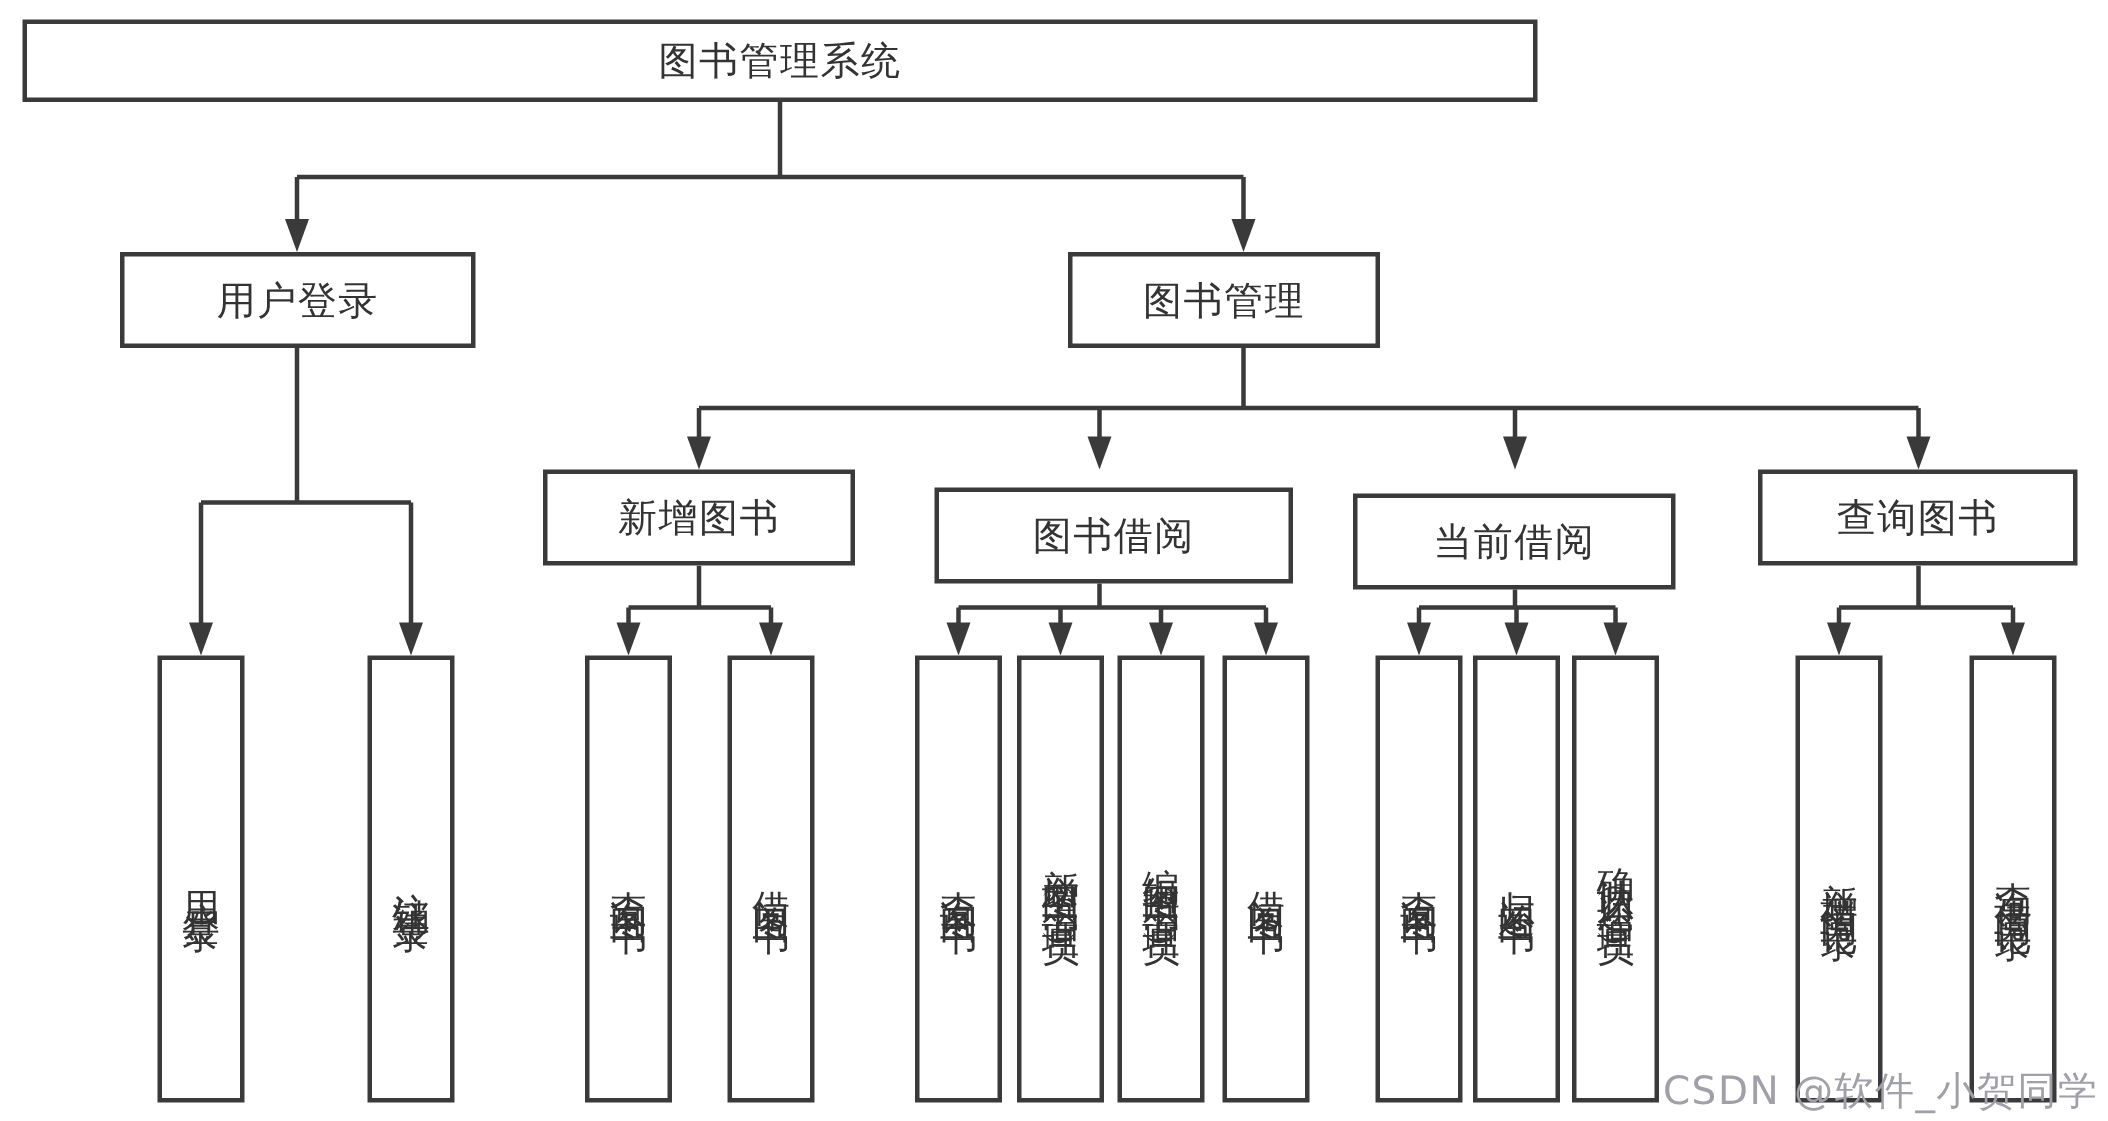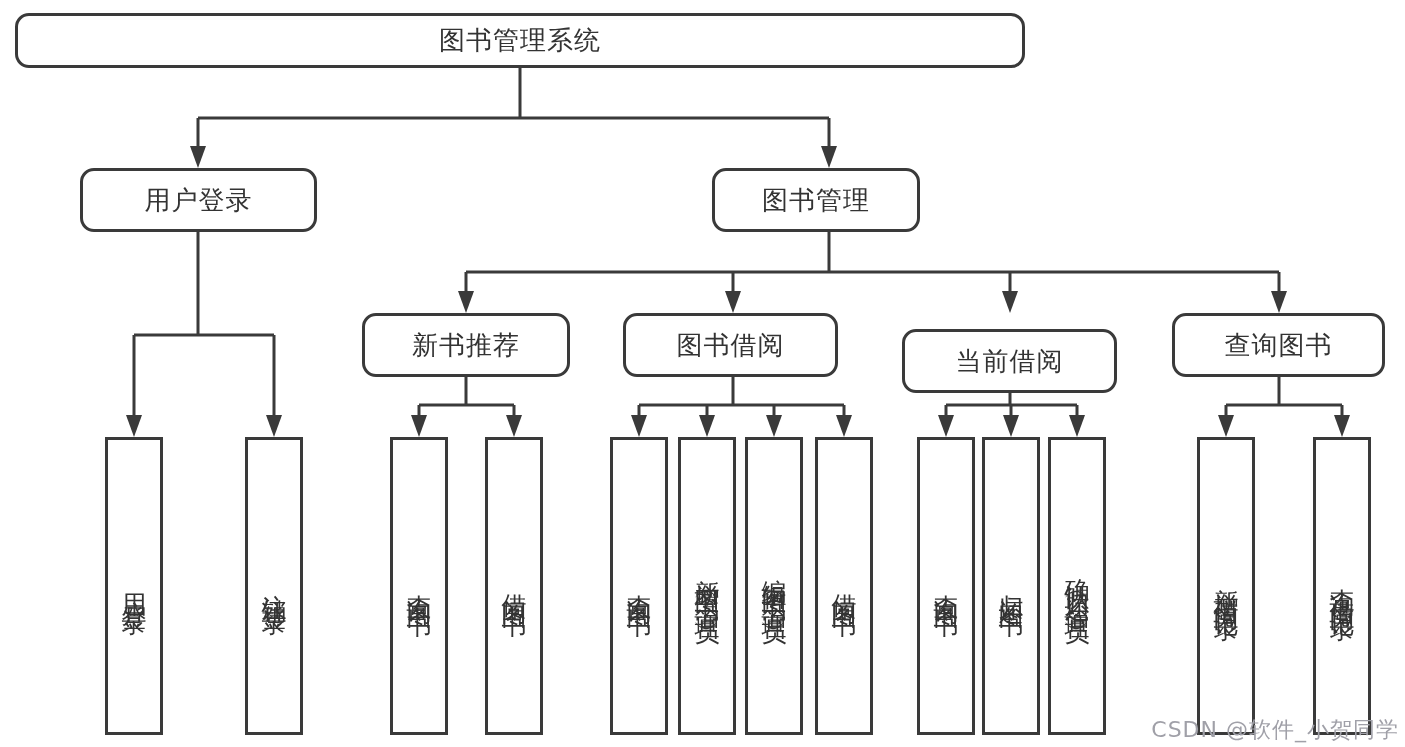--- a/index.html
+++ b/index.html
@@ -20,32 +20,32 @@
   .connectors path{stroke:var(--line);stroke-width:3;fill:none;}
   .connectors polygon{fill:var(--line);stroke:none;}
   .box{
     position:absolute;
     box-sizing:border-box;
     border:3px solid var(--line);
     background:var(--box-bg);
     display:flex;align-items:center;justify-content:center;
     color:var(--text);
   }
-  .hlabel{font-size:26px;letter-spacing:1px;white-space:nowrap;border-radius:14px;}
+  .hlabel{font-size:26px;letter-spacing:1px;white-space:nowrap;}
   .leaf{
     writing-mode:vertical-rl;
     text-orientation:mixed;
     font-size:25px;
     letter-spacing:6px;
     line-height:1;
   }
   .watermark{
     position:absolute;
     right:6px;bottom:2px;
-    font-size:22px;
+    font-size:26px;
     color:var(--wm);
     letter-spacing:1px;
     white-space:nowrap;
   }
 </style>
 </head>
 <body>
 
 <div class="canvas">
 
@@ -90,22 +90,22 @@
       <polygon points="1218,415 1234,415 1226,437"></polygon>
       <polygon points="1334,415 1350,415 1342,437"></polygon>
     </g>
   </svg>
 
   <div class="box hlabel" style="left:15px;top:13px;width:1010px;height:55px">图书管理系统</div>
 
   <div class="box hlabel" style="left:80px;top:168px;width:237px;height:64px">用户登录</div>
   <div class="box hlabel" style="left:712px;top:168px;width:208px;height:64px">图书管理</div>
 
-  <div class="box hlabel" style="left:362px;top:313px;width:208px;height:64px">新书推荐</div>
-  <div class="box hlabel" style="left:623px;top:313px;width:215px;height:64px">图书借阅</div>
+  <div class="box hlabel" style="left:362px;top:313px;width:208px;height:64px">新增图书</div>
+  <div class="box hlabel" style="left:623px;top:325px;width:239px;height:64px">图书借阅</div>
   <div class="box hlabel" style="left:902px;top:329px;width:215px;height:64px">当前借阅</div>
   <div class="box hlabel" style="left:1172px;top:313px;width:213px;height:64px">查询图书</div>
 
   <div class="box leaf" style="left:105px;top:437px;width:58px;height:298px">用户登录</div>
   <div class="box leaf" style="left:245px;top:437px;width:58px;height:298px">注销登录</div>
 
   <div class="box leaf" style="left:390px;top:437px;width:58px;height:298px">查询图书</div>
   <div class="box leaf" style="left:485px;top:437px;width:58px;height:298px">借阅图书</div>
 
   <div class="box leaf" style="left:610px;top:437px;width:58px;height:298px">查询图书</div>

